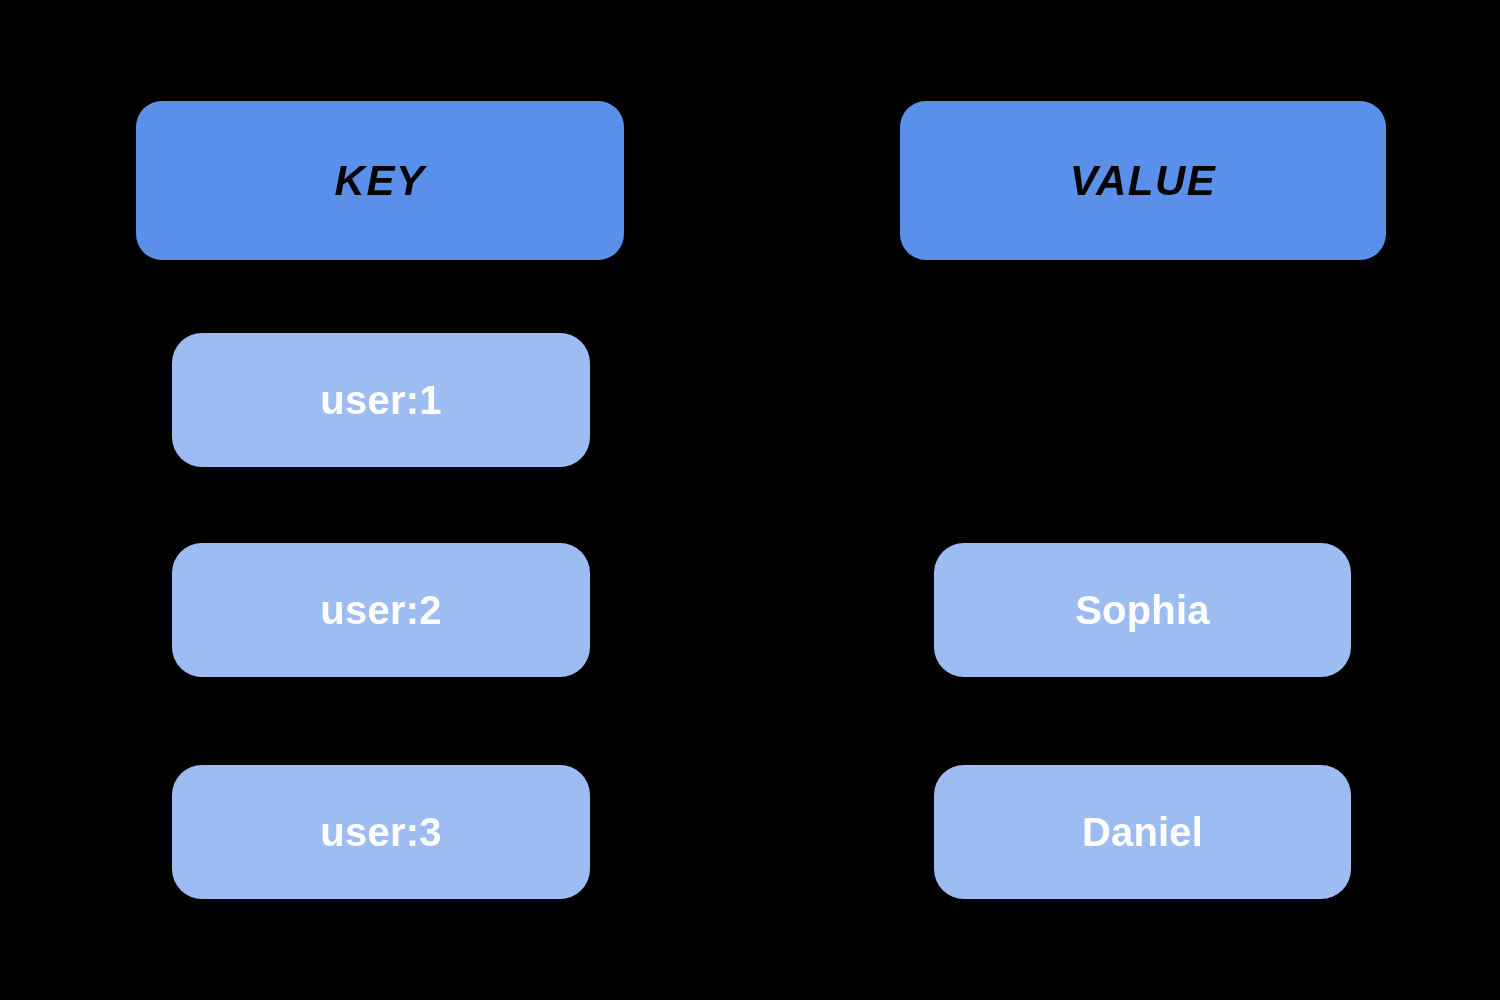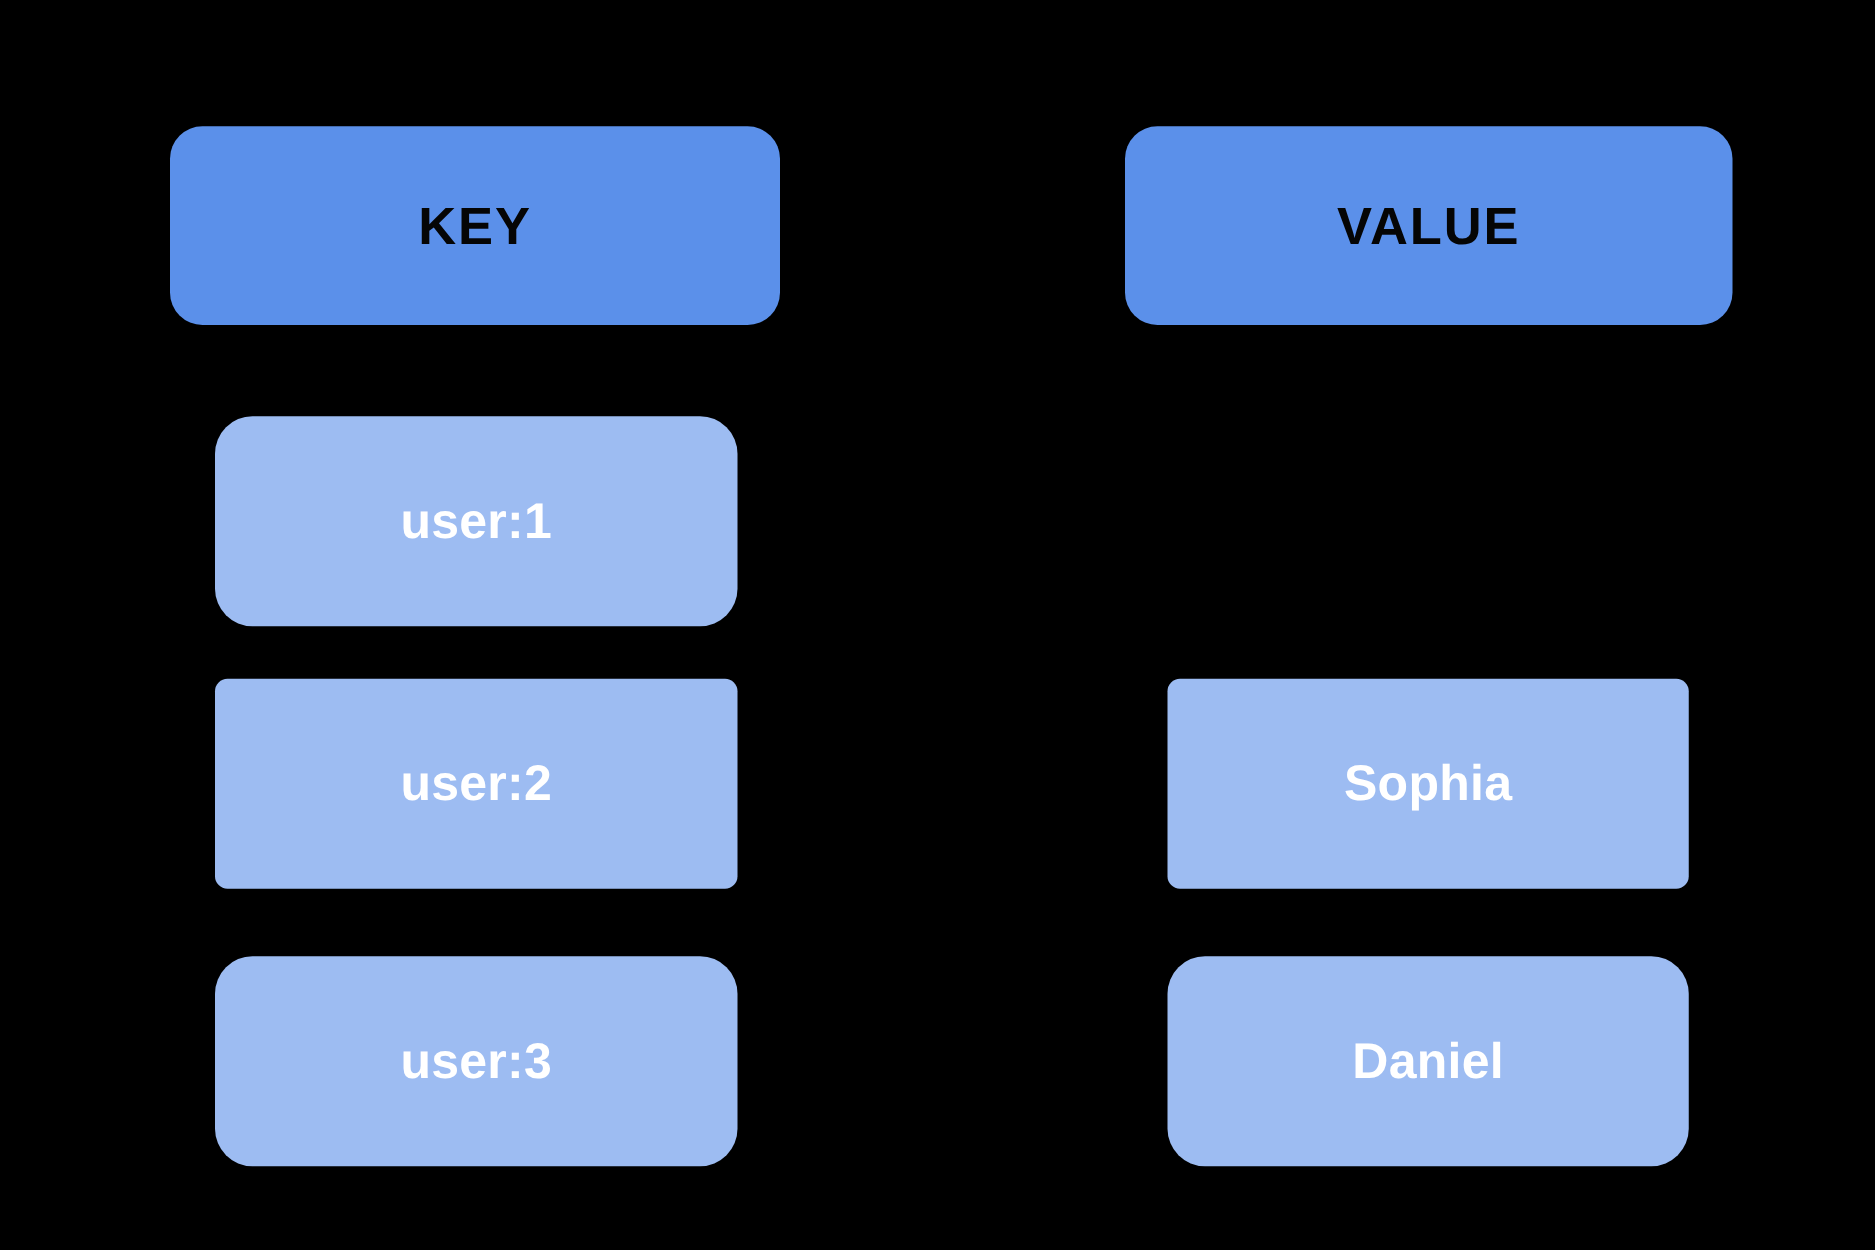--- a/index.html
+++ b/index.html
@@ -44,50 +44,51 @@
     justify-content: center;
   }
 
   .header-pill .header-label {
     font-size: 42px;
     font-weight: 700;
     letter-spacing: 1.5px;
     color: #050505;
     line-height: 1;
     white-space: nowrap;
+    font-style: italic;
   }
 
   .header-key   { left: 136px; top: 101px; width: 488px; }
   .header-value { left: 886px; top: 101px; width: 486px; }
 
   
   .cell-pill {
     position: absolute;
-    height: 168px;
+    height: 134px;
     border-radius: 30px;
     background: #9DBCF2;
     display: flex;
     align-items: center;
     justify-content: center;
   }
 
   .cell-pill .cell-label {
     font-size: 40px;
     font-weight: 700;
     letter-spacing: 0.2px;
     color: #FFFFFF;
     line-height: 1;
     white-space: nowrap;
   }
 
   .cell-key   { left: 172px; width: 418px; }
   .cell-value { left: 920px; width: 417px; }
 
   .row-1 { top: 333px; }
-  .row-2 { top: 543px; border-radius: 10px; }
+  .row-2 { top: 543px; }
   .row-3 { top: 765px; }
 </style>
 </head>
 <body>
 
 <div class="diagram">
 
   <div class="column column-key">
 
     <div class="header-pill header-key">

